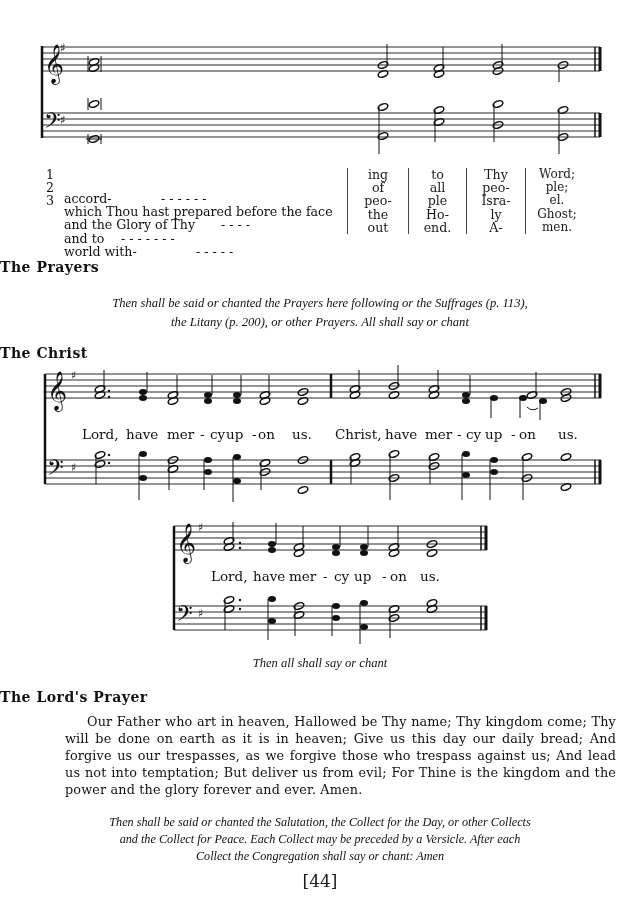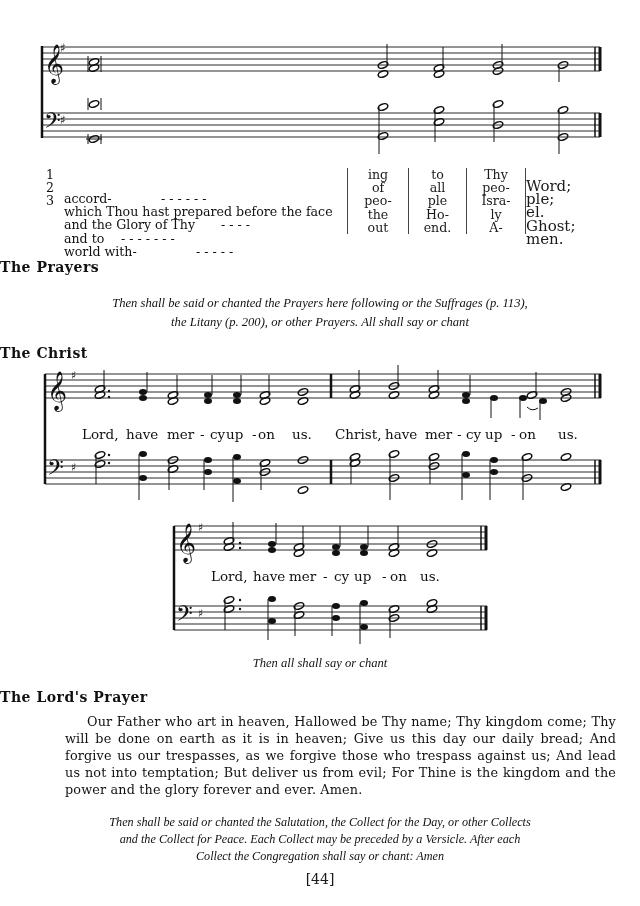--- a/index.html
+++ b/index.html
@@ -30,21 +30,21 @@
     letter-spacing:0.5px; color:#111;
   }
   .rubric {
     position:absolute; left:0; width:640px; text-align:center;
     font-family:Liberation Serif, serif; font-style:italic; font-size:12.6px; line-height:19px; color:#111;
   }
   .prayer {
     position:absolute; left:65px; width:551px; font-family:"DejaVu Serif", serif; font-weight:normal;
     font-size:12.8px; line-height:17px; color:#111; text-align:justify; text-indent:22px; letter-spacing:0.15px;
   }
-  .pageno { position:absolute; left:0; width:640px; text-align:center; font-family:"DejaVu Serif", serif; font-size:14px; top:871px; }
+  .pageno { position:absolute; left:0; width:640px; text-align:center; font-family:"DejaVu Serif", serif; font-size:17px; top:871px; }
 </style>
 </head>
 <body>
 
 <svg class="staff" style="left:0;top:0" width="640" height="160">
 
   <g>
     <line class="l" x1="42" y1="47" x2="488" y2="47"></line>
       <line class="l" x1="42" y1="53" x2="488" y2="53"></line>
     <line class="l" x1="42" y1="59" x2="488" y2="59"></line>
@@ -175,21 +175,21 @@
   <div>Ho-</div>
   <div>end.</div>
 </div>
 <div class="abs" style="left:467px;top:168px;width:58px;font-size:12.6px;line-height:13.2px;text-align:center">
   <div>Thy</div>
   <div>peo-</div>
   <div>Isra-</div>
   <div>ly</div>
   <div>A-</div>
 </div>
-<div class="abs" style="left:526px;top:180px;width:62px;font-size:15px;line-height:13.2px;text-align:left">
+<div class="abs" style="left:526px;top:168px;width:62px;font-size:12px;line-height:13.2px;text-align:center">
   <div>Word;</div>
   <div>ple;</div>
   <div>el.</div>
   <div>Ghost;</div>
   <div>men.</div>
 </div>
 
 <div class="blackletter" style="top:259px">The Prayers</div>
 <div class="rubric" style="top:294px">Then shall be said or chanted the Prayers here following or the Suffrages (p. 113),</div>
 <div class="rubric" style="top:313px">the Litany (p. 200), or other Prayers.  All shall say or chant</div>

